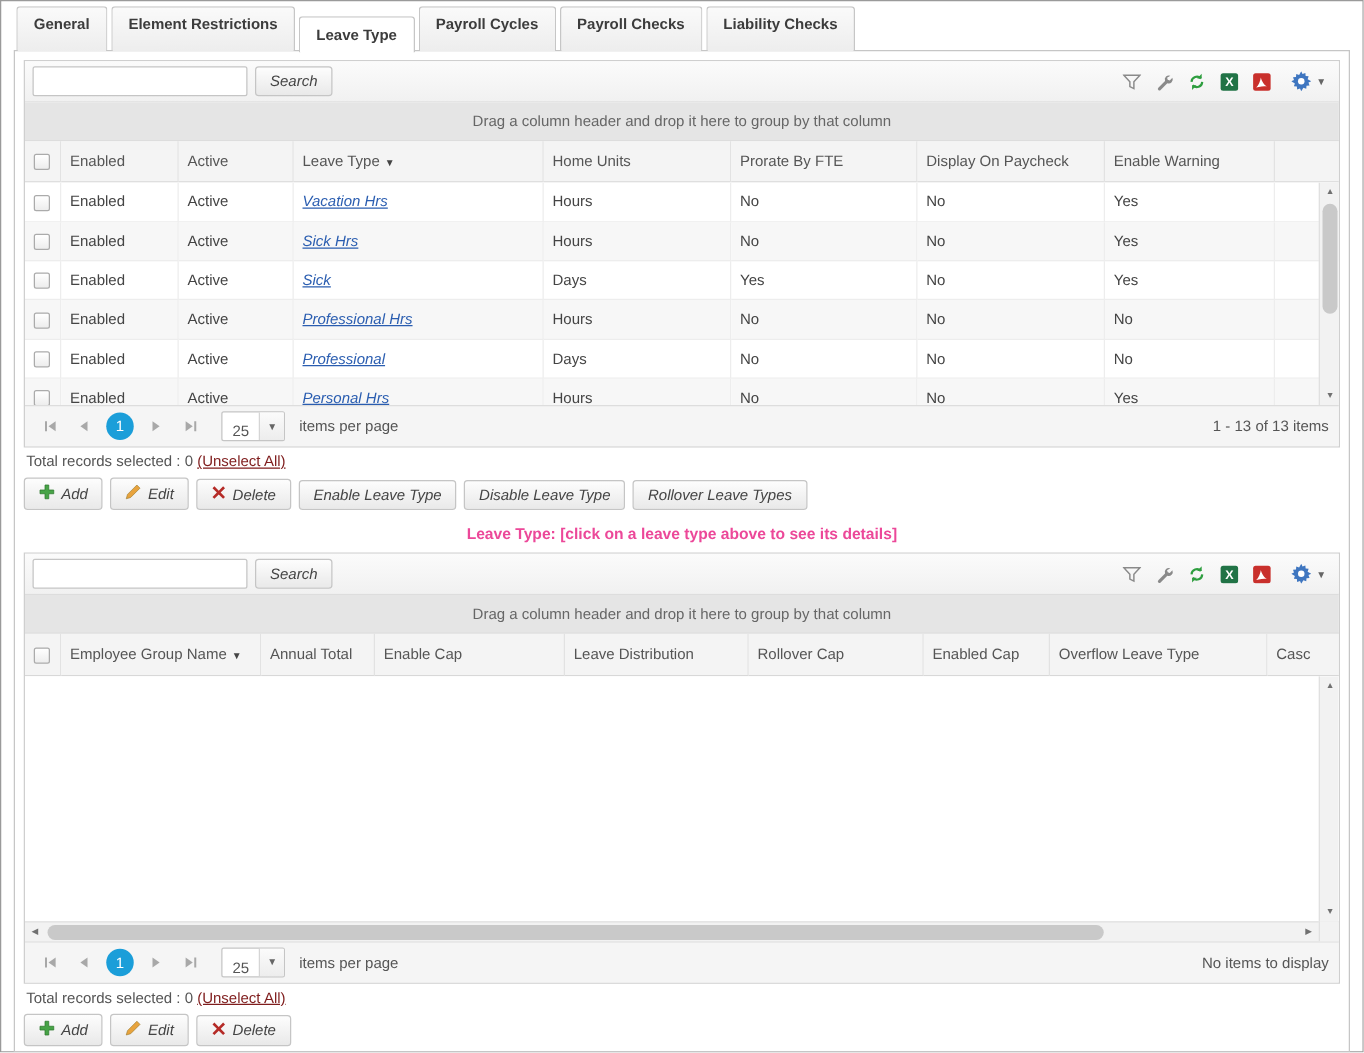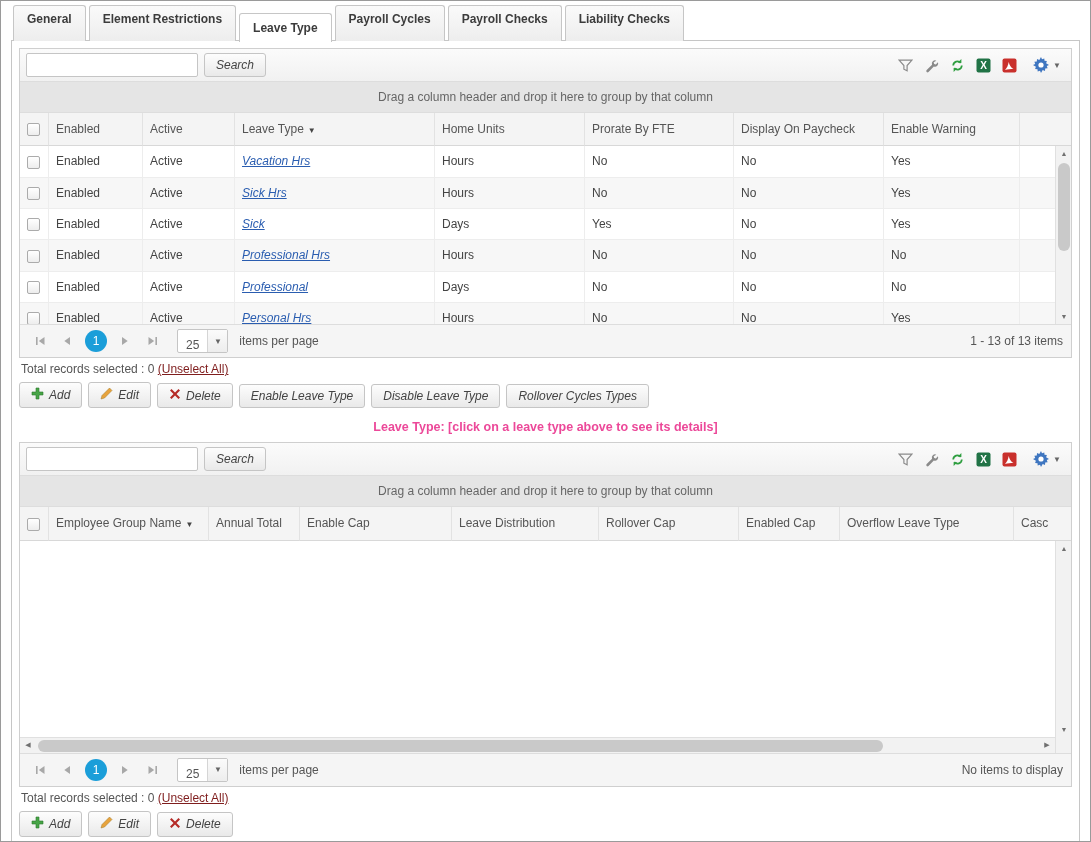--- a/index.html
+++ b/index.html
@@ -316,21 +316,21 @@
       </button>
       <button class="btn">
         <span><svg width="12" height="12" viewBox="0 0 12 12">
               <path d="M1 2.5 2.5 1 6 4.5 9.5 1 11 2.5 7.5 6 11 9.5 9.5 11 6 7.5 2.5 11 1 9.5 4.5 6z" fill="#b52b27"></path>
             </svg></span>
         <span>Delete</span>
       </button>
       <span style="width:6px"></span>
       <button class="btn">Enable Leave Type</button>
       <button class="btn">Disable Leave Type</button>
-      <button class="btn">Rollover Cycles Types</button>
+      <button class="btn">Rollover Leave Types</button>
     </div>
 
     <div class="detail-title">Leave Type: [click on a leave type above to see its details]</div>
 
     <div class="grid">
       <div class="grid-toolbar">
         <input class="search-input" type="text" value="" style="">
         <button class="btn search-btn">Search</button>
         <div class="toolbar-icons">
           <span class="tool-icon">

